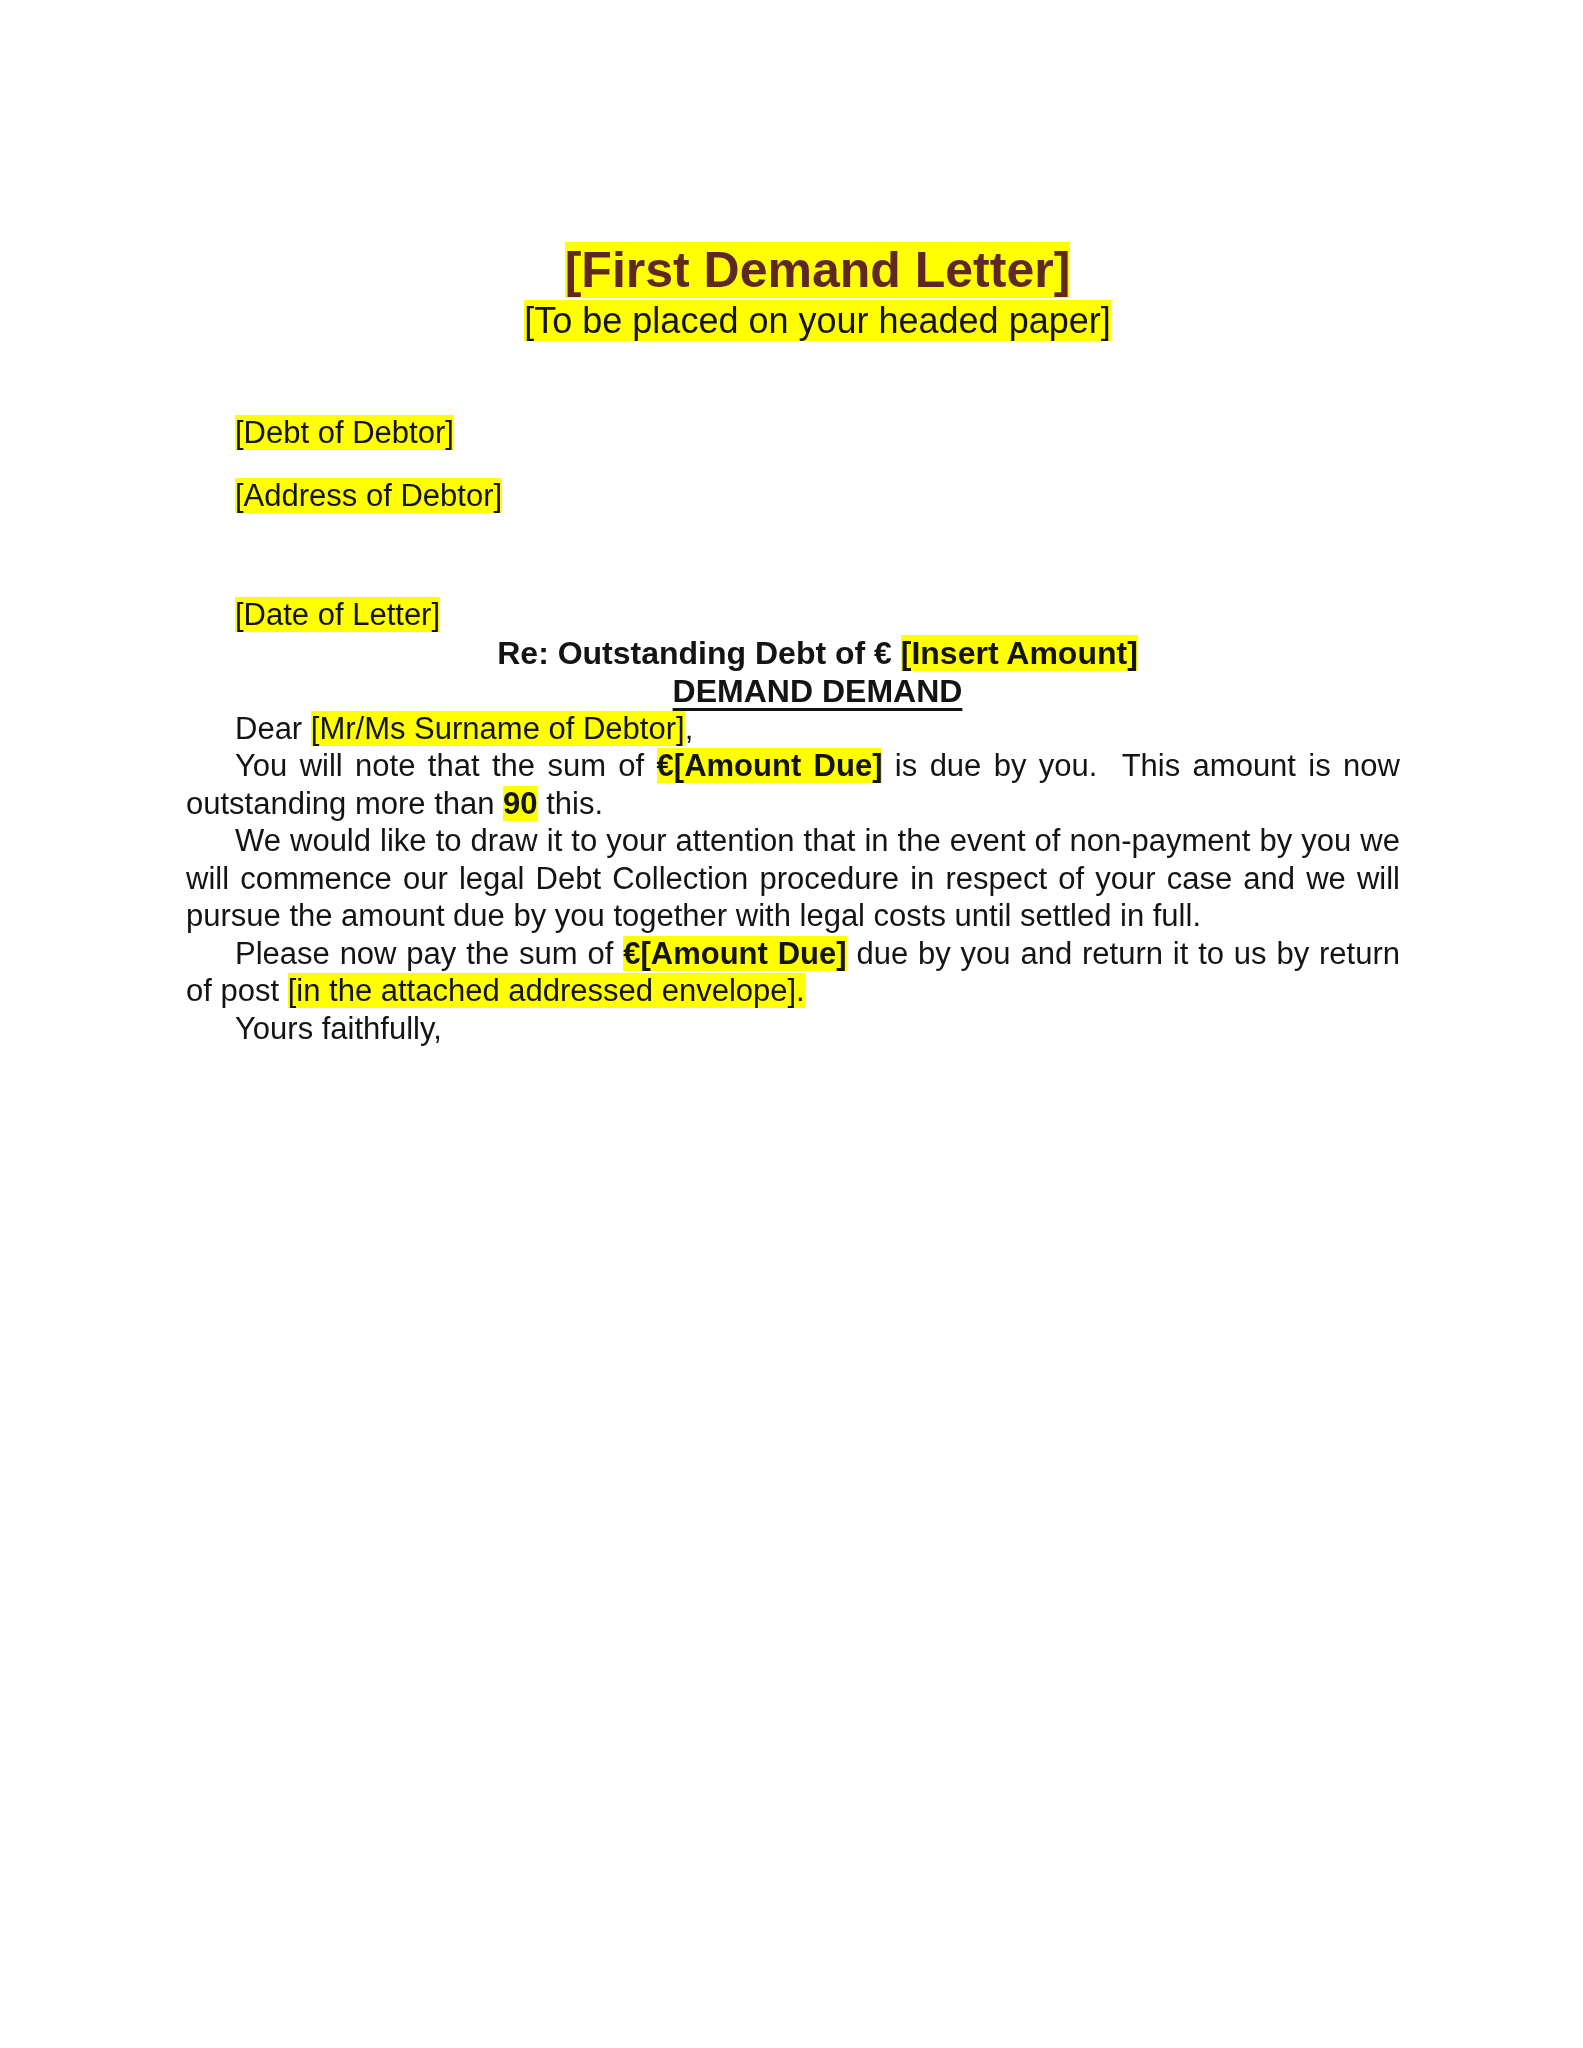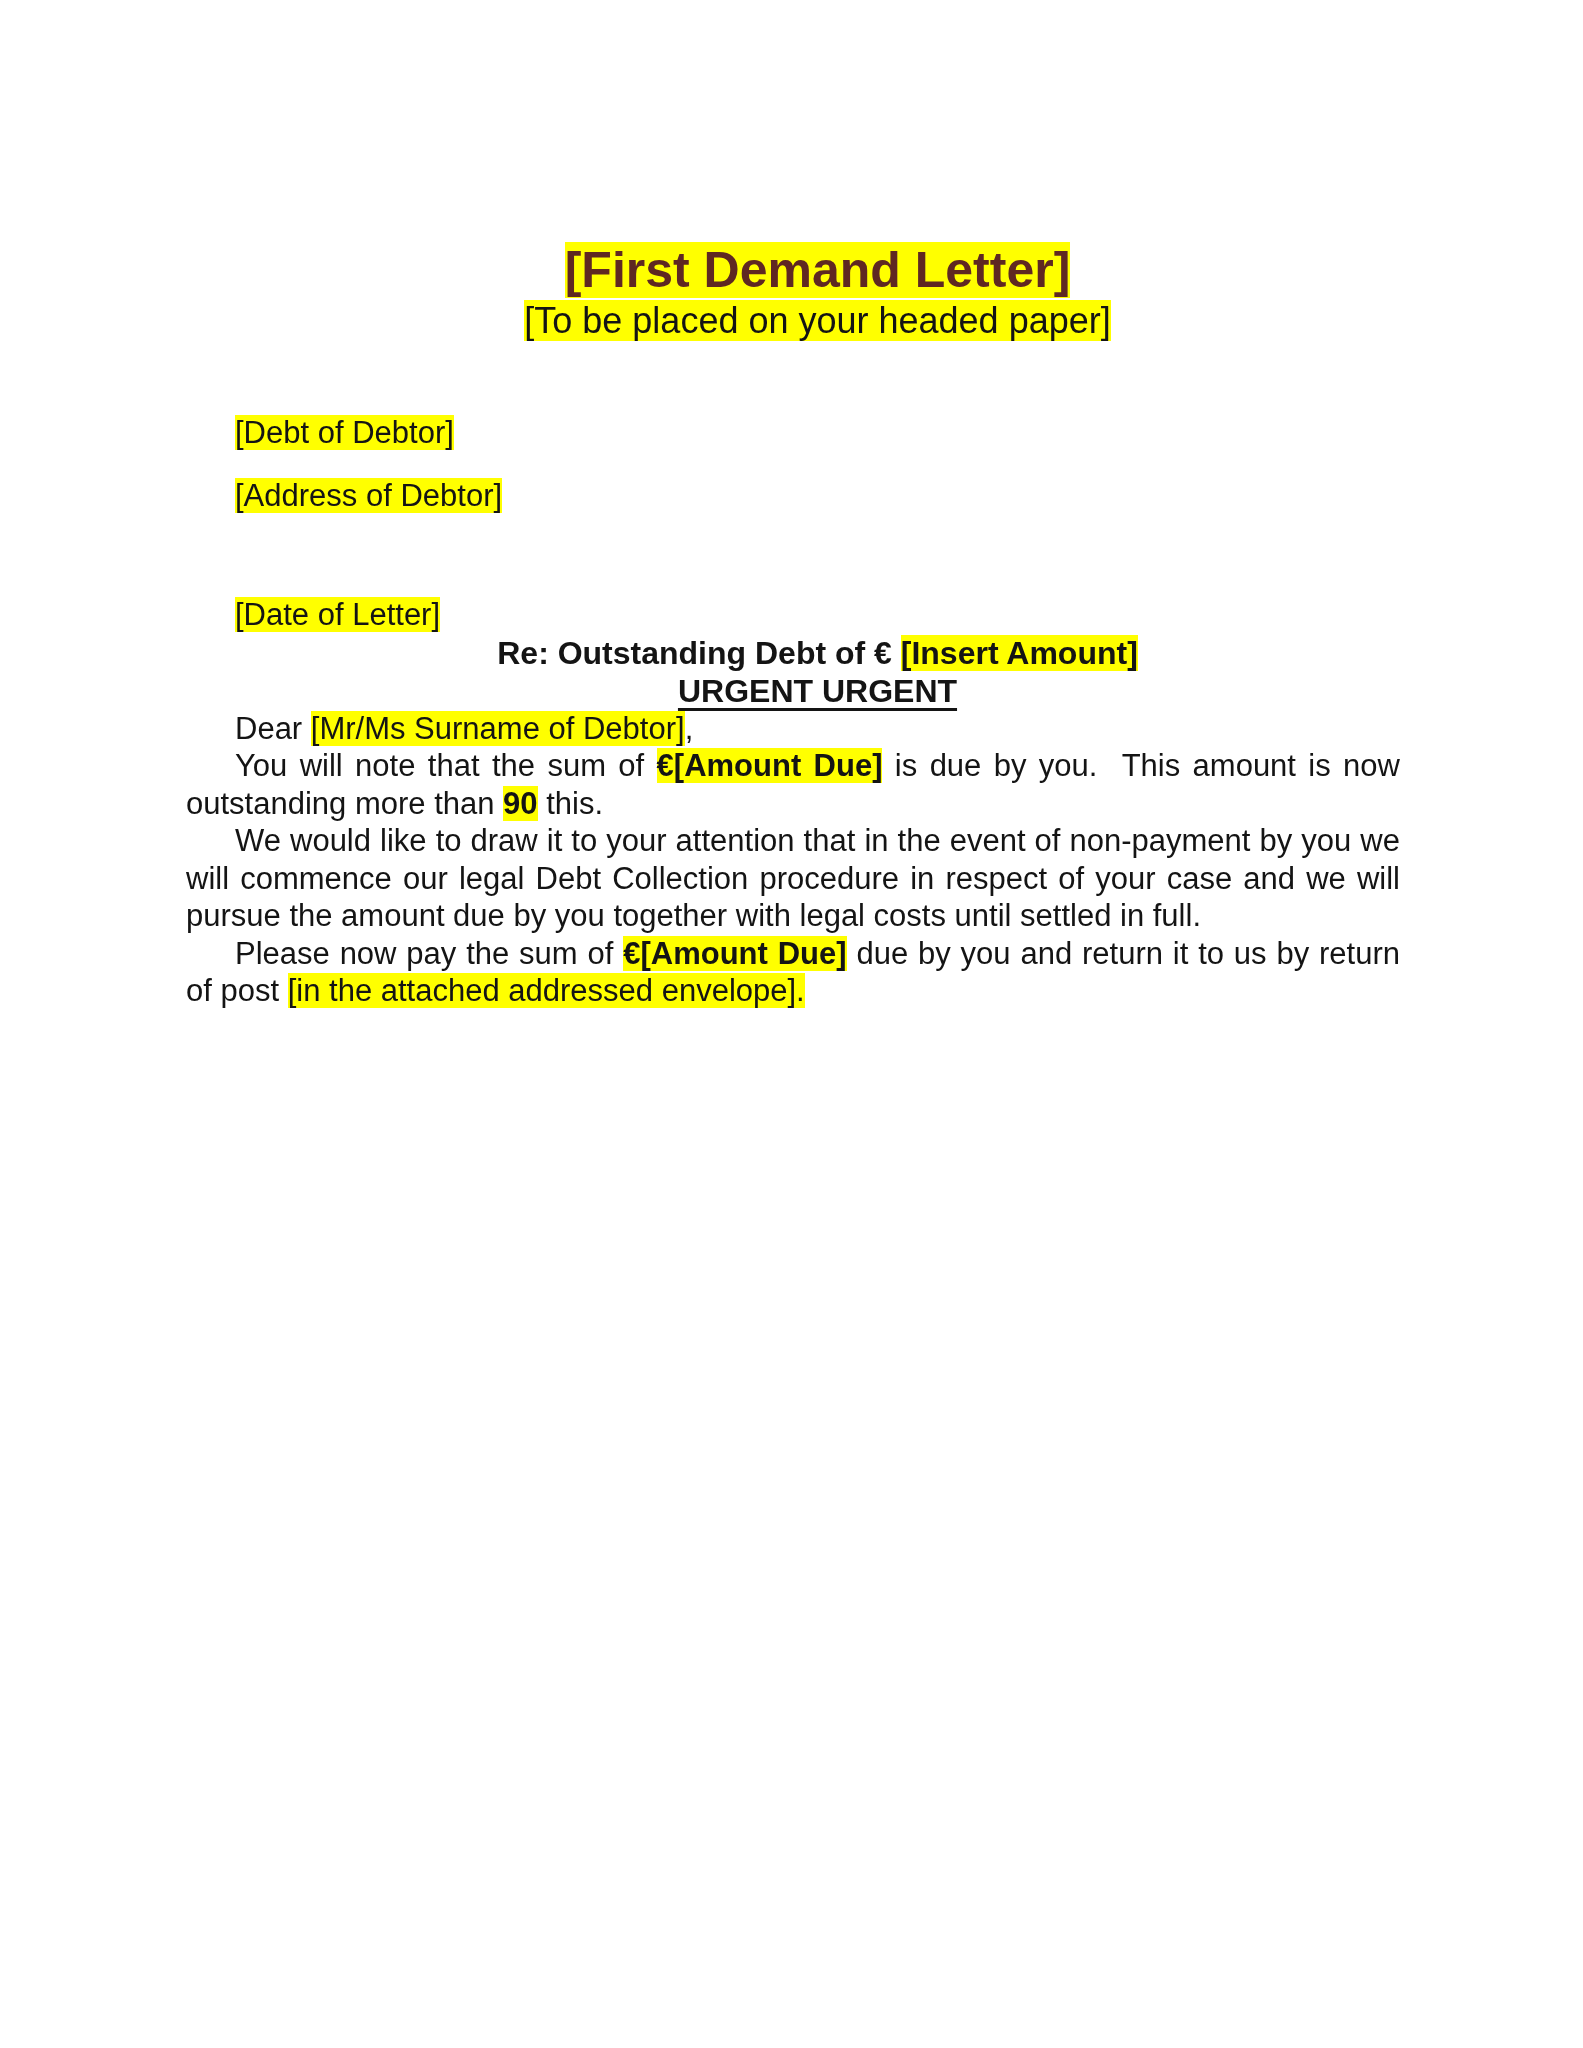--- a/index.html
+++ b/index.html
@@ -49,25 +49,26 @@
   <p class="subtitle center indent"><span class="hl">[To be placed on your headed paper]</span></p>
 
   <div class="recipient">
     <p class="name"><span class="hl">[Debt of Debtor]</span></p>
     <p class="addr"><span class="hl">[Address of Debtor]</span></p>
     <p class="date"><span class="hl">[Date of Letter]</span></p>
   </div>
 
   <p class="subject center indent"><span class="b">Re: Outstanding Debt of € </span><span class="hl b">[Insert Amount]</span></p>
 
-  <p class="urgent center indent"><span class="b u">URGENT URGENT</span></p>
+  <p class="urgent center indent"><span class="b u">DEMAND DEMAND</span></p>
 
   <p class="bodytext indent salutation"><span>Dear </span><span class="hl">[Mr/Ms Surname of Debtor]</span><span>,</span></p>
 
   <p class="bodytext indent just para"><span>You will note that the sum of </span><span class="hl b">€[Amount Due]</span><span> is due by you.&nbsp; This amount is now outstanding more than </span><span class="hl b">90</span><span> this.</span></p>
 
   <p class="bodytext indent just para"><span>We would like to draw it to your attention that in the event of non-payment by you we will commence our legal Debt Collection procedure in respect of your case and we will pursue the amount due by you together with legal costs until settled in full.</span></p>
 
 
   <p class="bodytext indent just para"><span>Please now pay the sum of </span><span class="hl b">€[Amount Due]</span><span> due by you and return it to us by return of post </span><span class="hl">[in the attached addressed envelope].</span></p>
 
+  <p class="bodytext indent closing"><span>Yours faithfully,</span></p>
 
 </div>
 
 </body></html>

